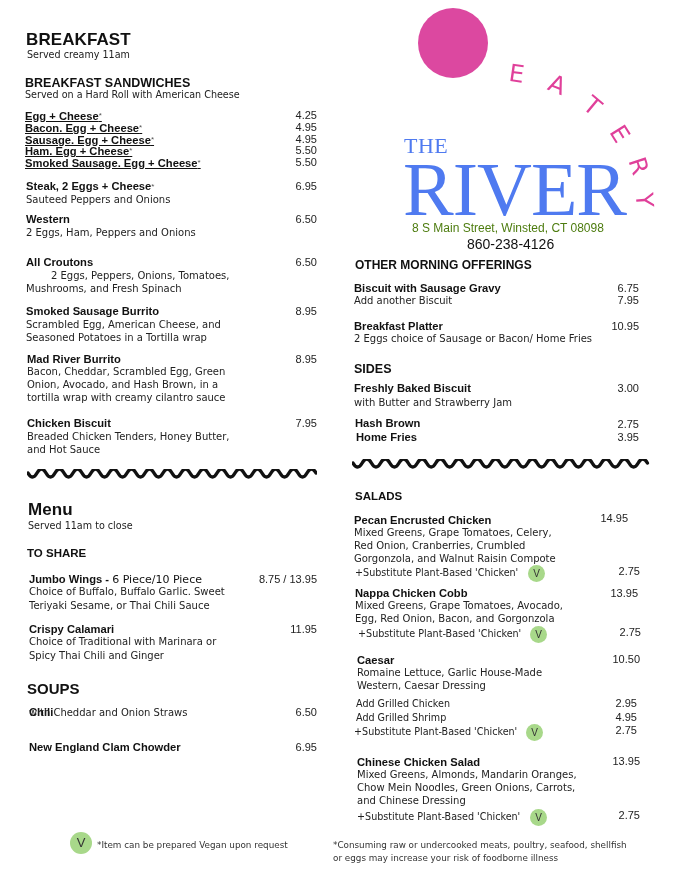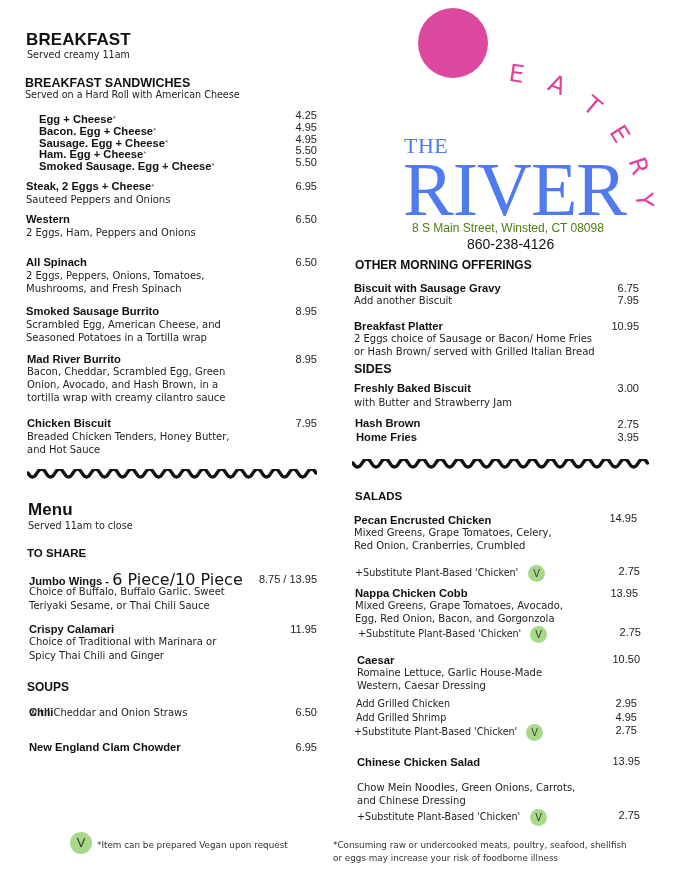--- a/index.html
+++ b/index.html
@@ -7,21 +7,21 @@
   body { position: relative; font-family: "DejaVu Sans", sans-serif; color: #111; }
   .abs { position: absolute; }
   .h1 { font-family: "Liberation Sans", sans-serif; font-weight: 700; font-size: 17px; letter-spacing: 0.1px; color: #111; }
   .h2 { font-family: "Liberation Sans", sans-serif; font-weight: 700; font-size: 12.5px; color: #111; }
   .sub { font-size: 9.6px; color: #222; line-height: 13px; }
   .name { font-family: "Liberation Sans", sans-serif; font-weight: 700; font-size: 11.2px; color: #111; line-height: 13px; white-space: nowrap; }
   .star { font-weight: 400; font-size: 8px; vertical-align: top; color: #555; }
   .desc { font-size: 10px; color: #222; line-height: 13.4px; }
   .price { font-family: "Liberation Sans", sans-serif; font-size: 11px; color: #222; text-align: left; line-height: 13px; white-space: nowrap; }
   .sandwich-row { position: absolute; left: 25px; width: 292px; height: 11.7px; }
-  .sandwich-row .name { position: absolute; left: 14px; top: 0; line-height: 18px; }
+  .sandwich-row .name { position: absolute; left: 0; top: 0; line-height: 12px; text-decoration: underline; }
   .sandwich-row .price { position: absolute; right: 0; top: 0; line-height: 11.7px; }
   .item { position: absolute; }
   .item .name { position: absolute; left: 0; top: 0; }
   .item .price { position: absolute; top: 0; }
   .item .desc { position: absolute; left: 0; }
   .vbadge { display: inline-block; width: 17px; height: 17px; border-radius: 50%; background: #a8d88a; color: #333; font-size: 10px; line-height: 17px; text-align: center; font-family: "Liberation Sans", sans-serif; }
   .addon { position: absolute; font-size: 9.6px; color: #222; white-space: nowrap; line-height: 13px; }
   .wave { position: absolute; }
   .brand-the { font-family: "Liberation Serif", serif; color: #4f7af0; font-size: 22px; letter-spacing: 0.5px; }
   .brand-river { font-family: "Liberation Serif", serif; color: #4f7af0; font-size: 76px; line-height: 70px; letter-spacing: -1px; }
@@ -80,23 +80,23 @@
   <span class="desc" style="top:13px;">Sauteed Peppers and Onions</span>
 </div>
 
 <div class="item" style="left:26px;top:213px;width:291px;height:30px;">
   <span class="name">Western</span>
   <span class="price" style="right:0;">6.50</span>
   <span class="desc" style="top:13px;">2 Eggs, Ham, Peppers and Onions</span>
 </div>
 
 <div class="item" style="left:26px;top:256px;width:291px;height:42px;">
-  <span class="name">All Spinach</span>
+  <span class="name">All Croutons</span>
   <span class="price" style="right:0;">6.50</span>
-  <span class="desc" style="top:13px;">2 Eggs, Peppers, Onions, Tomatoes,</span>
+  <span class="desc" style="top:13px;margin-left:25px;">2 Eggs, Peppers, Onions, Tomatoes,</span>
   <span class="desc" style="top:26px;">Mushrooms, and Fresh Spinach</span>
 </div>
 
 <div class="item" style="left:26px;top:305px;width:291px;height:42px;">
   <span class="name">Smoked Sausage Burrito</span>
   <span class="price" style="right:0;">8.95</span>
   <span class="desc" style="top:13px;">Scrambled Egg, American Cheese, and</span>
   <span class="desc" style="top:26px;">Seasoned Potatoes in a Tortilla wrap</span>
 </div>
 
@@ -118,34 +118,34 @@
 <svg class="wave" style="left:27px;top:469px;" width="290" height="14" viewBox="0 0 290 14">
   <path d="M1 4 q4.5 8 9 0 t9 0 t9 0 t9 0 t9 0 t9 0 t9 0 t9 0 t9 0 t9 0 t9 0 t9 0 t9 0 t9 0 t9 0 t9 0 t9 0 t9 0 t9 0 t9 0 t9 0 t9 0 t9 0 t9 0 t9 0 t9 0 t9 0 t9 0 t9 0 t9 0 t9 0 t9 0" fill="none" stroke="#111" stroke-width="3.4" stroke-linecap="round"></path>
 </svg>
 
 <div class="abs h1" style="left:28px;top:500px;font-size:17px;">Menu</div>
 <div class="abs sub" style="left:28px;top:519px;">Served 11am to close</div>
 
 <div class="abs h2" style="left:27px;top:547px;font-size:11.5px;">TO SHARE</div>
 
 <div class="item" style="left:29px;top:573px;width:288px;height:42px;">
-  <span class="name"><span>Jumbo Wings - </span><span style="font-weight:400;font-family:'DejaVu Sans',sans-serif;font-size:16px;">6 Piece/10 Piece</span></span>
+  <span class="name"><span>Jumbo Wings - </span><span style="font-weight:400;font-family:'DejaVu Sans',sans-serif;font-size:11px;">6 Piece/10 Piece</span></span>
   <span class="price" style="right:0;">8.75 / 13.95</span>
   <span class="desc" style="top:12px;">Choice of Buffalo, Buffalo Garlic. Sweet</span>
   <span class="desc" style="top:26px;">Teriyaki Sesame, or Thai Chili Sauce</span>
 </div>
 
 <div class="item" style="left:29px;top:623px;width:288px;height:42px;">
   <span class="name">Crispy Calamari</span>
   <span class="price" style="right:0;">11.95</span>
   <span class="desc" style="top:12px;">Choice of Traditional with Marinara or</span>
   <span class="desc" style="top:26px;">Spicy Thai Chili and Ginger</span>
 </div>
 
-<div class="abs h2" style="left:27px;top:680px;font-size:12px;">SOUPS</div>
+<div class="abs h2" style="left:27px;top:680px;font-size:15px;">SOUPS</div>
 
 <div class="item" style="left:29px;top:706px;width:288px;height:28px;">
   <span class="name">Chili</span>
   <span class="price" style="right:0;">6.50</span>
   <span class="desc" style="top:0;">with Cheddar and Onion Straws</span>
 </div>
 
 <div class="item" style="left:29px;top:741px;width:288px;height:14px;">
   <span class="name">New England Clam Chowder</span>
   <span class="price" style="right:0;">6.95</span>
@@ -157,21 +157,20 @@
   <span class="name">Biscuit with Sausage Gravy</span>
   <span class="price" style="right:0;">6.75</span>
   <span class="desc" style="top:12px;">Add another Biscuit</span>
   <span class="price" style="right:0;top:12px;">7.95</span>
 </div>
 
 <div class="item" style="left:354px;top:320px;width:285px;height:42px;">
   <span class="name">Breakfast Platter</span>
   <span class="price" style="right:0;">10.95</span>
   <span class="desc" style="top:12px;text-align:center;">2 Eggs choice of Sausage or Bacon/ Home Fries</span>
-  <span class="desc" style="top:25px;">or Hash Brown/ served with Grilled Italian Bread</span>
 </div>
 
 <div class="abs h2" style="left:354px;top:362px;font-size:12.5px;">SIDES</div>
 
 <div class="item" style="left:354px;top:382px;width:285px;height:28px;">
   <span class="name">Freshly Baked Biscuit</span>
   <span class="price" style="right:0;">3.00</span>
   <span class="desc" style="top:14px;">with Butter and Strawberry Jam</span>
 </div>
 
@@ -186,23 +185,24 @@
 </div>
 
 <svg class="wave" style="left:352px;top:459px;" width="300" height="14" viewBox="0 0 300 14">
   <path d="M1 4 q4.6 8 9.2 0 t9.2 0 t9.2 0 t9.2 0 t9.2 0 t9.2 0 t9.2 0 t9.2 0 t9.2 0 t9.2 0 t9.2 0 t9.2 0 t9.2 0 t9.2 0 t9.2 0 t9.2 0 t9.2 0 t9.2 0 t9.2 0 t9.2 0 t9.2 0 t9.2 0 t9.2 0 t9.2 0 t9.2 0 t9.2 0 t9.2 0 t9.2 0 t9.2 0 t9.2 0 t9.2 0 t9.2 0" fill="none" stroke="#111" stroke-width="3.4" stroke-linecap="round"></path>
 </svg>
 
 <div class="abs h2" style="left:355px;top:490px;font-size:11.5px;">SALADS</div>
 
 <div class="item" style="left:354px;top:514px;width:286px;height:66px;">
   <span class="name">Pecan Encrusted Chicken</span>
-  <span class="price" style="right:3px;top:-2px;">14.95</span>
+  <span class="price" style="right:12px;top:-2px;">14.95</span>
   <span class="desc" style="top:12px;">Mixed Greens, Grape Tomatoes, Celery,</span>
   <span class="desc" style="top:25px;">Red Onion, Cranberries, Crumbled</span>
+  <span class="desc" style="top:38px;">Gorgonzola, and Walnut Raisin Compote</span>
 </div>
 <div class="addon" style="left:355px;top:565px;width:285px;height:18px;">
   <span style="position:absolute;left:0;top:1px;">+Substitute Plant-Based 'Chicken'</span>
   <span class="vbadge" style="position:absolute;left:173px;top:0;">V</span>
   <span class="price" style="position:absolute;right:0;top:0;">2.75</span>
 </div>
 
 <div class="item" style="left:355px;top:587px;width:285px;height:42px;">
   <span class="name">Nappa Chicken Cobb</span>
   <span class="price" style="right:2px;">13.95</span>
@@ -231,20 +231,21 @@
 </div>
 <div class="addon" style="left:354px;top:724px;width:283px;height:18px;">
   <span style="position:absolute;left:0;top:1px;">+Substitute Plant-Based 'Chicken'</span>
   <span class="vbadge" style="position:absolute;left:172px;top:0;">V</span>
   <span class="price" style="position:absolute;right:0;top:0;">2.75</span>
 </div>
 
 <div class="item" style="left:357px;top:756px;width:283px;height:54px;">
   <span class="name">Chinese Chicken Salad</span>
   <span class="price" style="right:0;top:-1px;">13.95</span>
+  <span class="desc" style="top:12px;">Mixed Greens, Almonds, Mandarin Oranges,</span>
   <span class="desc" style="top:25px;">Chow Mein Noodles, Green Onions, Carrots,</span>
   <span class="desc" style="top:38px;">and Chinese Dressing</span>
 </div>
 <div class="addon" style="left:357px;top:809px;width:283px;height:18px;">
   <span style="position:absolute;left:0;top:1px;">+Substitute Plant-Based 'Chicken'</span>
   <span class="vbadge" style="position:absolute;left:173px;top:0;">V</span>
   <span class="price" style="position:absolute;right:0;top:0;">2.75</span>
 </div>
 
 <span class="abs vbadge" style="left:70px;top:832px;width:22px;height:22px;line-height:22px;font-size:13px;">V</span>

